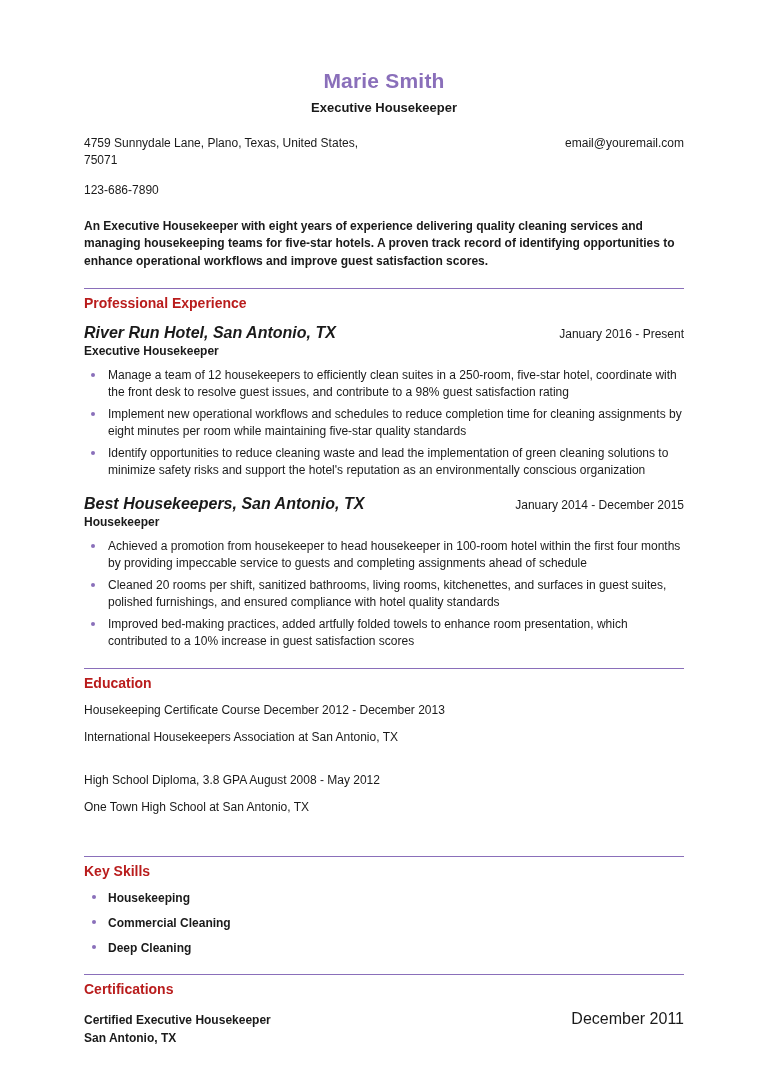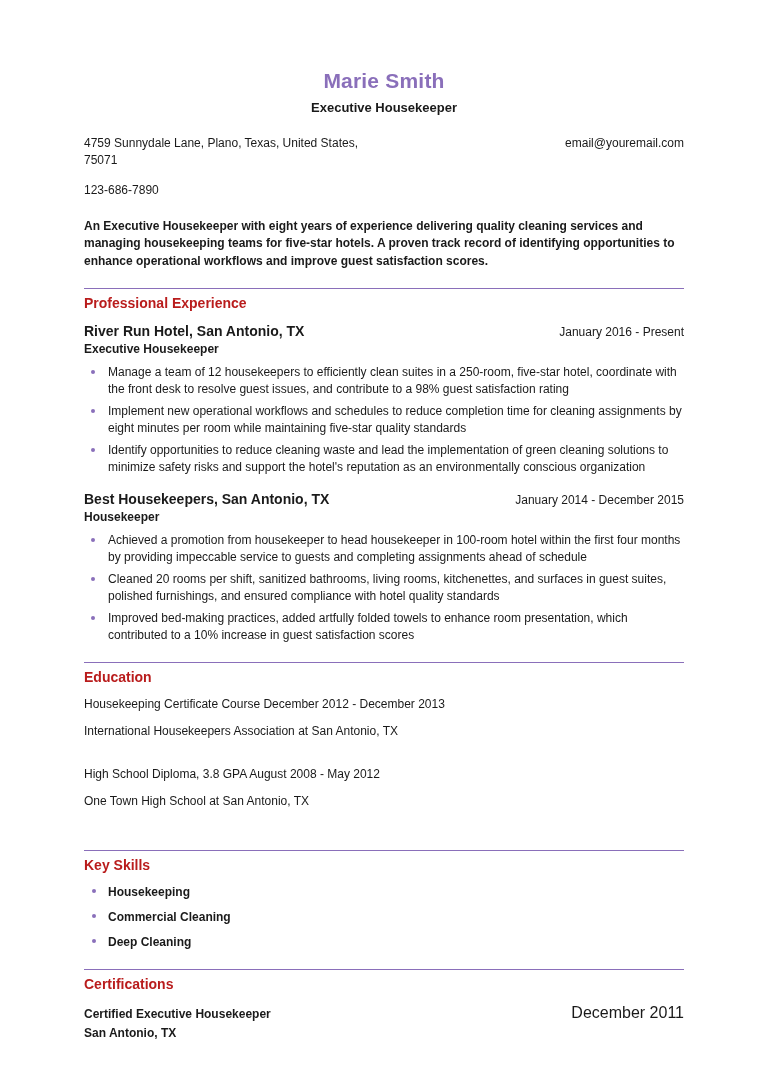--- a/index.html
+++ b/index.html
@@ -90,23 +90,24 @@
   }
   .entry + .entry {
     margin-top: 14px;
   }
   .entry-head {
     display: flex;
     justify-content: space-between;
     align-items: baseline;
   }
   .entry-org {
-    font-size: 14px;
-    font-weight: bold;
-    line-height: 1.35;
+    font-size: 16px;
+    font-weight: bold;
+    line-height: 1.35;
+    font-style: italic;
   }
   .entry-date {
     font-size: 12px;
     font-weight: normal;
     white-space: nowrap;
     line-height: 1.35;
     padding-left: 14px;
   }
   .entry-role {
     font-size: 12px;

